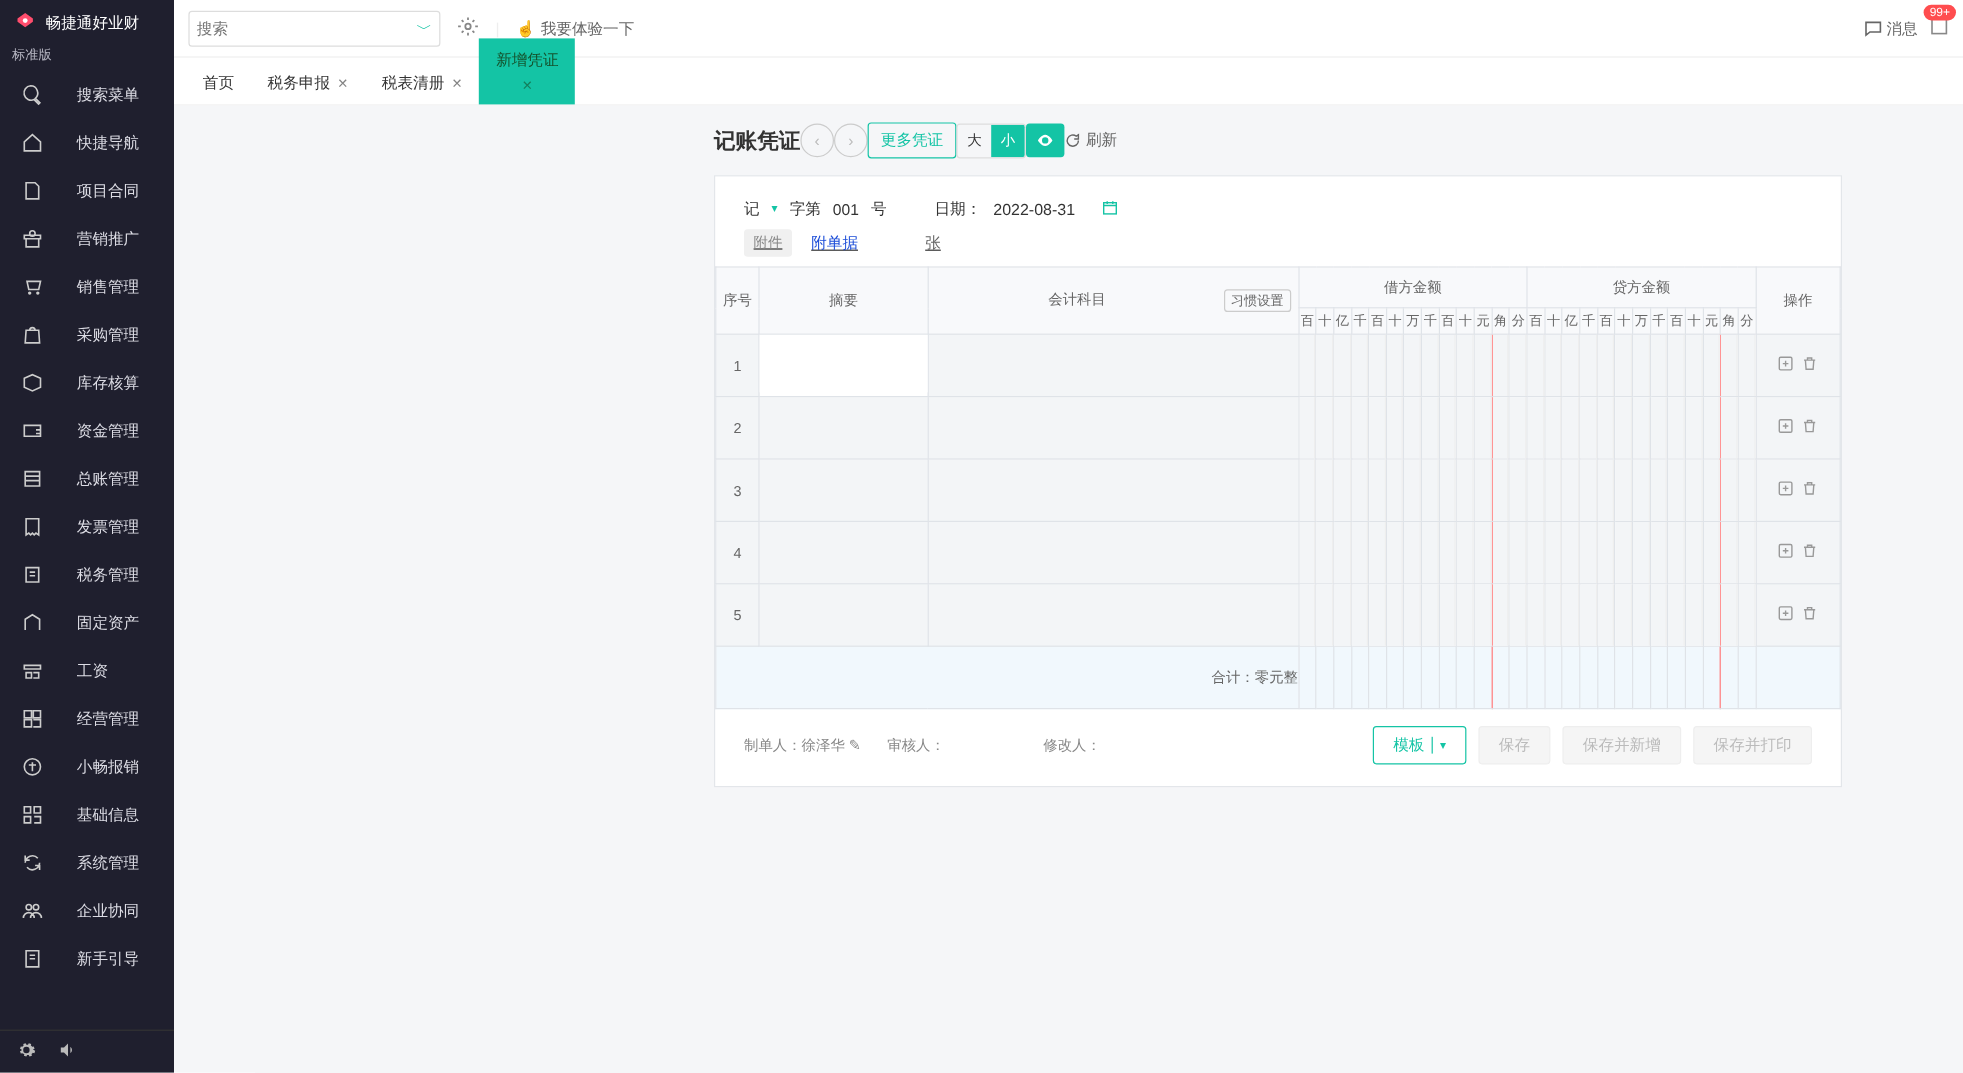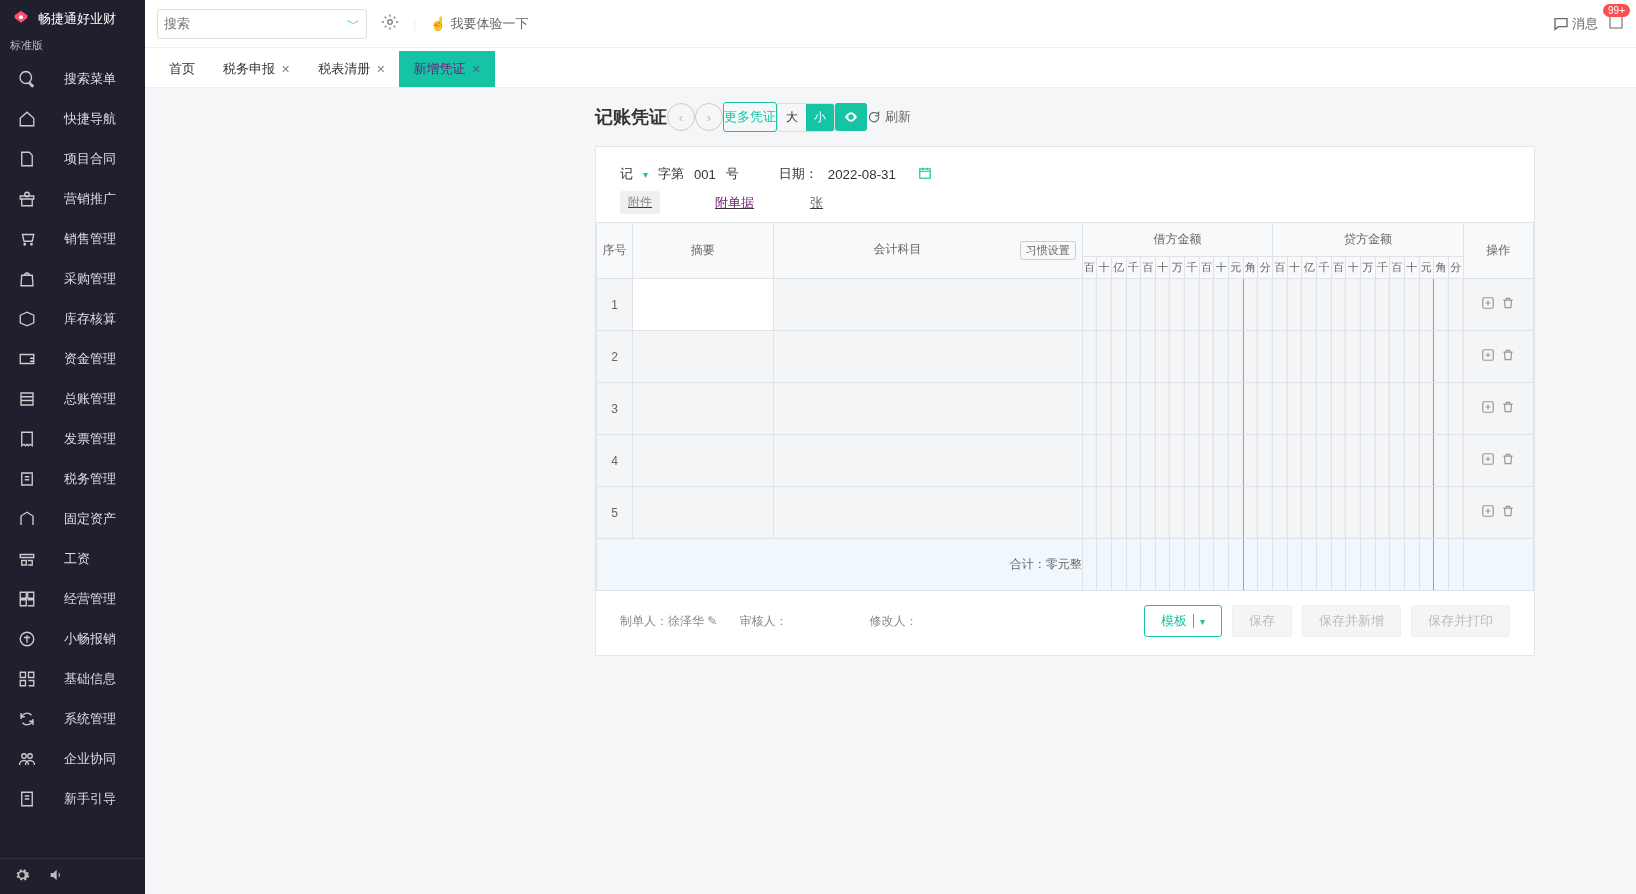--- a/index.html
+++ b/index.html
@@ -25,44 +25,44 @@
 .search-box input { flex:1; border:none; outline:none; font-size:13px; }
 .gear-btn,.topbar-icon{ cursor:pointer; color:#888;}
 .experience { display:flex; align-items:center; gap:4px; color:#666; cursor:pointer; }
 .topbar-right { margin-left:auto; display:flex; align-items:center; gap:10px; position:relative; }
 .msg-box{ display:flex; align-items:center; gap:3px; color:#666; cursor:pointer;}
 .badge { position:absolute; top:-10px; right:-6px; background:#ff4d4f; color:#fff; font-size:10px; border-radius:8px; padding:1px 5px; }
 
 
 .tabstrip { height:40px; border-bottom:1px solid #eee; display:flex; align-items:flex-end; padding-left:10px;}
 .tab { padding:9px 14px; display:flex; align-items:center; gap:6px; cursor:pointer; font-size:13px; color:#333; }
-.tab.active { background:#14c4a5; color:#701a75; }
+.tab.active { background:#14c4a5; color:#14532d;flex-direction:column; }
 .tab .close{ font-size:11px; opacity:.6; }
 
 
 .content { flex:1; background:#f5f6f8; padding:14px 0 0 0; overflow:auto; }
 .page-head { display:flex; align-items:center; padding-left:450px; margin-bottom:14px;}
 .page-title { font-size:18px; font-weight:600; color:#333; position:relative; }
 .nav-circle{ width:28px; height:28px; border:1px solid #ccc; border-radius:50%; display:flex; align-items:center; justify-content:center; color:#bbb; cursor:pointer;}
-.more-btn{ border:1px solid #14c4a5; border-radius:3px; padding:5px 0; color:#14c4a5; cursor:pointer; font-size:13px; }
+.more-btn{ border:1px solid #14c4a5; border-radius:3px; padding:5px 10px; color:#14c4a5; cursor:pointer; font-size:13px; }
 .size-group{ border:1px solid #ddd; border-radius:3px; display:flex; overflow:hidden;}
 .size-btn{ padding:5px 8px; font-size:12px; cursor:pointer; }
 .size-btn.active{ background:#14c4a5; color:#fff;}
 .view-btn{ width:32px; height:28px; background:#14c4a5; color:#fff; border-radius:3px; display:flex; align-items:center; justify-content:center; cursor:pointer;}
 .refresh{ display:flex; align-items:center; gap:4px; color:#666; cursor:pointer; }
 
 .voucher { width:940px; margin-left:450px; background:#fff; border:1px solid #e3e6ea; padding:18px 0 18px 0;}
 .v-top { display:flex; align-items:center; gap:10px; padding:0 24px 8px;}
 .v-top .sel{ color:#333;}
 .chevd{ color:#14c4a5; font-size:10px;}
 .date-inp{ border:none; color:#333; width:80px;}
 .cal-icon{ color:#14c4a5; cursor:pointer;}
 .attach-row{ display:flex; align-items:center; gap:16px; padding:0 24px 8px;text-decoration:underline;}
 .attach-pill{ background:#f0f0f0; border-radius:3px; padding:3px 8px; font-size:12px; color:#888; cursor:pointer;}
-.att-docs{ color:#701a75; font-size:13px;margin-left:39px;}
+.att-docs{ color:#1d4ed8; font-size:13px;}
 
 .vtable { width:100%; border-collapse:collapse; table-layout:fixed; }
 .vtable th, .vtable td { border:1px solid #dfe3e8; text-align:center; font-size:12px; color:#666; }
 .vtable thead th{ background:#f8f9fb; font-weight:500; padding:8px 2px;}
 .vtable thead th.sub { padding:3px 0; font-size:11px; }
 .vtable tbody td{ height:52px; background:#f3f5f7;}
 .vtable tbody tr.editing td.summary{ background:#fff; }
 .summary-in{ width:100%; height:48px; border:none; outline:none; padding:4px; resize:none; font-size:12px;}
 .op-cell{ }
 .op-ic{ display:inline-block; margin:0 3px; color:#999; cursor:pointer;}

